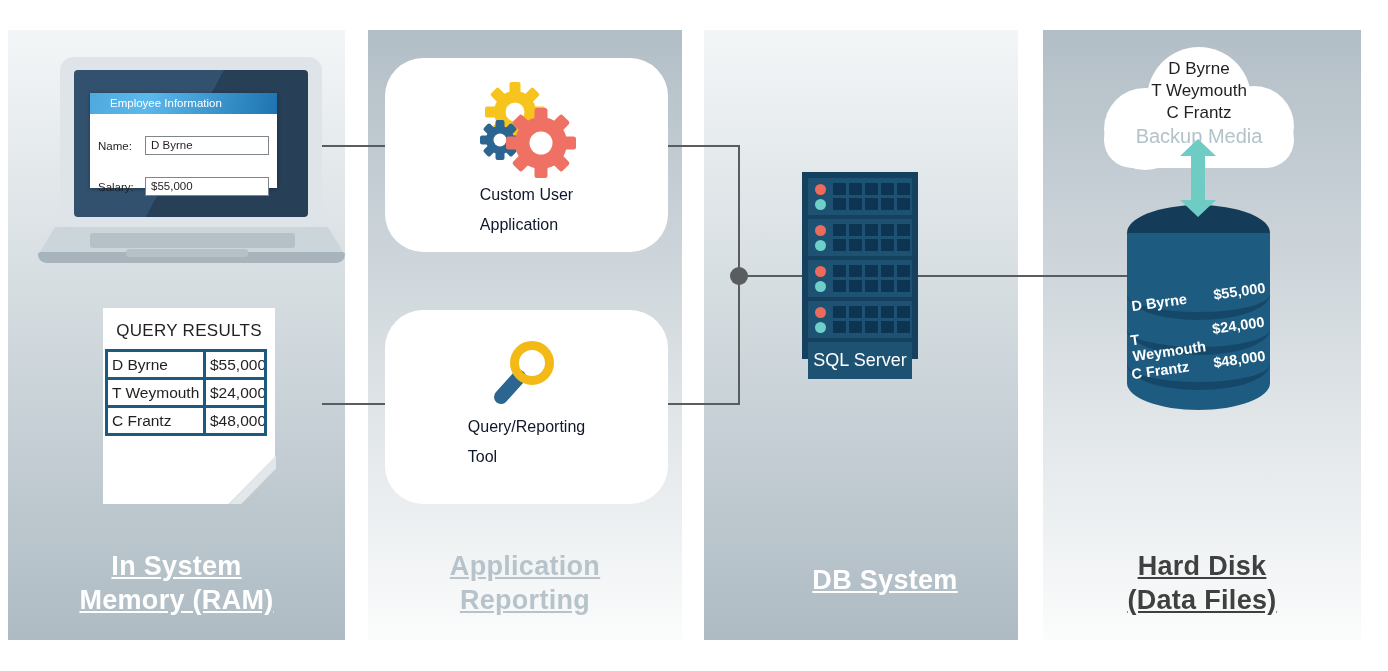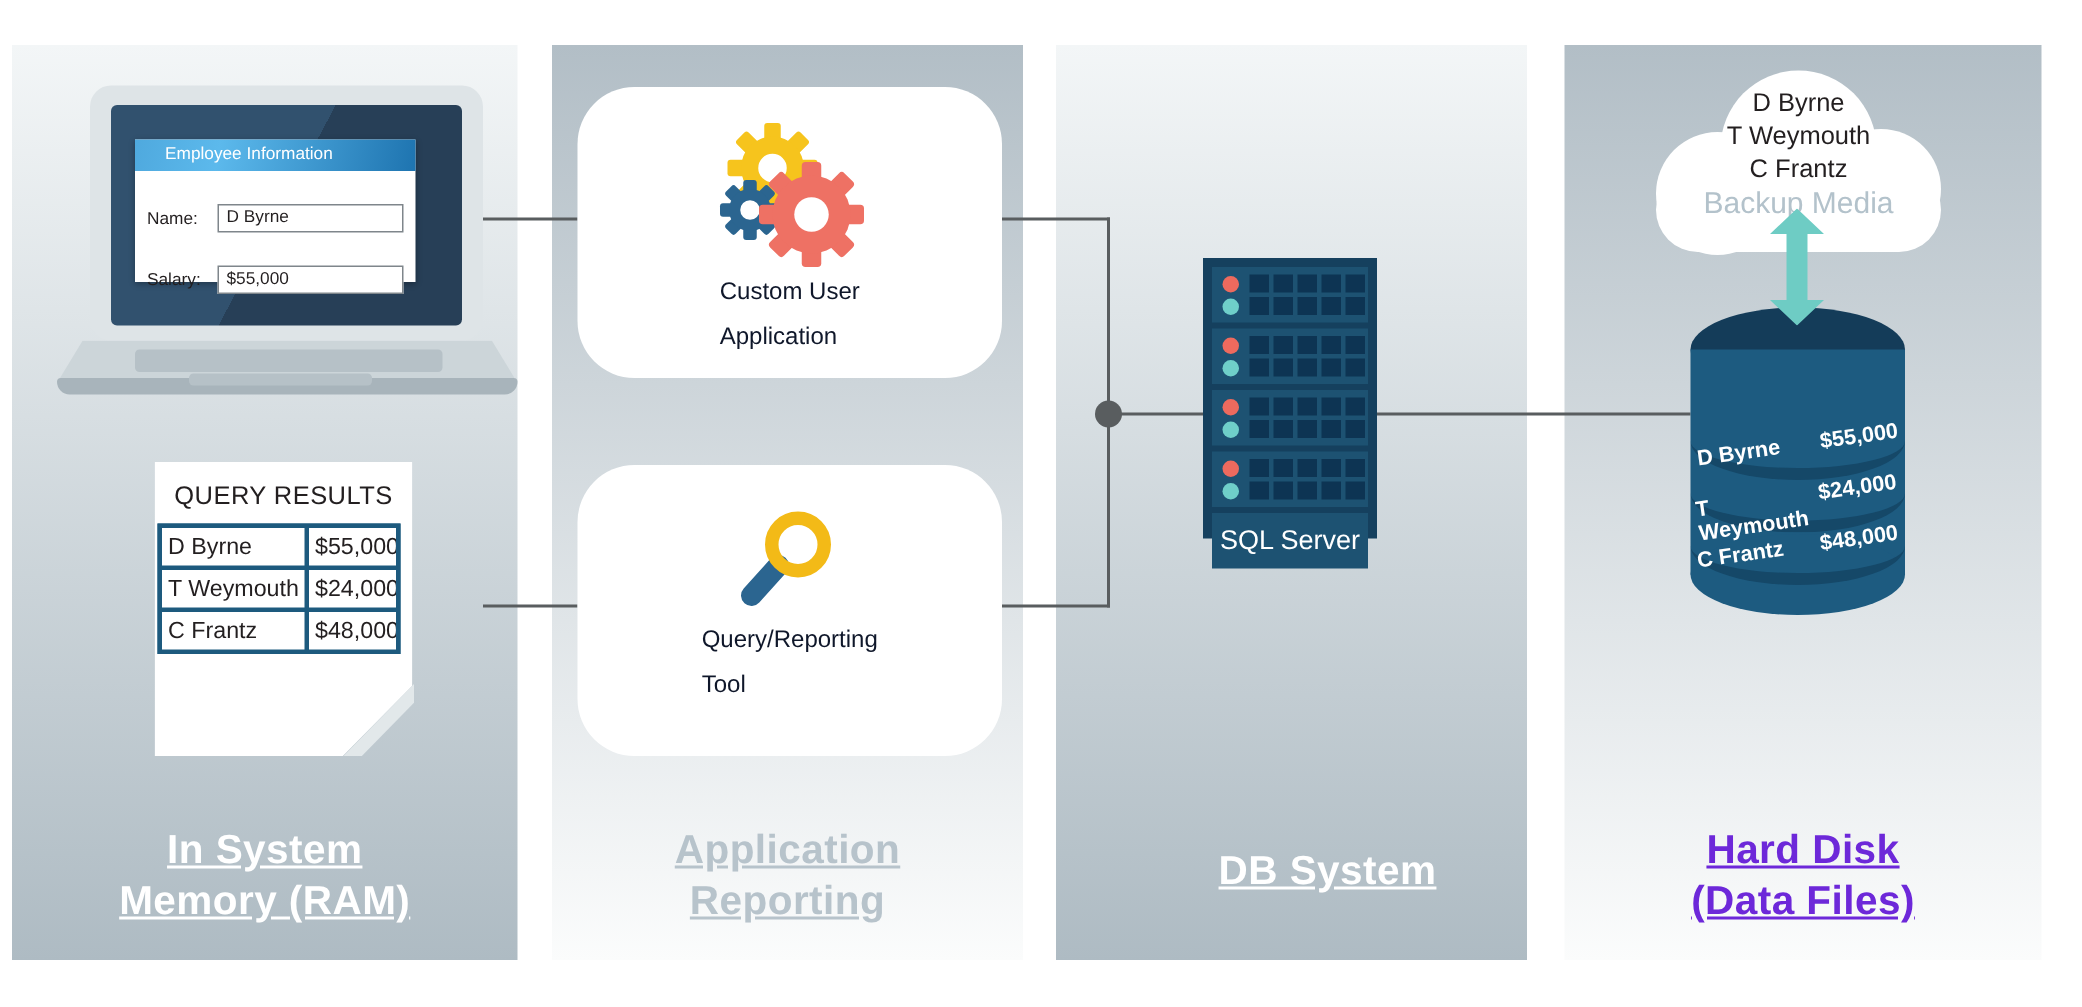--- a/index.html
+++ b/index.html
@@ -11,21 +11,21 @@
   .panel{position:absolute;top:30px;height:610px;}
   #panel-ram {left:8px;   width:337px;background:linear-gradient(180deg,#f3f6f7 0%,#aebbc3 100%);}
   #panel-app {left:368px; width:314px;background:linear-gradient(180deg,#b2bec6 0%,#fbfcfc 100%);}
   #panel-db  {left:704px; width:314px;background:linear-gradient(180deg,#f3f6f7 0%,#aebbc3 100%);}
   #panel-disk{left:1043px;width:318px;background:linear-gradient(180deg,#b2bec6 0%,#fbfcfc 100%);}
 
   .col-label{position:absolute;text-align:center;font-weight:bold;font-size:27px;line-height:34px;letter-spacing:.3px;text-decoration:underline;}
   #cl-ram {left:8px;   width:337px;top:549px;color:#ffffff;}
   #cl-app {left:368px; width:314px;top:549px;color:#b7c3cb;}
   #cl-db  {left:704px; width:314px;top:563px;color:#ffffff;margin-left:24px;}
-  #cl-disk{left:1043px;width:318px;top:549px;color:#6d28d9;}
+  #cl-disk{left:1043px;width:318px;top:549px;color:#404040;}
 
   
   .ln{position:absolute;background:#595d5f;}
   #ln-laptop {left:322px;top:145px;width:63px;height:2px;}
   #ln-paper  {left:322px;top:403px;width:63px;height:2px;}
   #ln-cua    {left:668px;top:145px;width:72px;height:2px;}
   #ln-qrt    {left:668px;top:403px;width:72px;height:2px;}
   #ln-vert   {left:738px;top:145px;width:2px;height:260px;}
   #ln-junc   {left:740px;top:275px;width:62px;height:2px;}
   #ln-sqldb  {left:918px;top:275px;width:209px;height:2px;}

